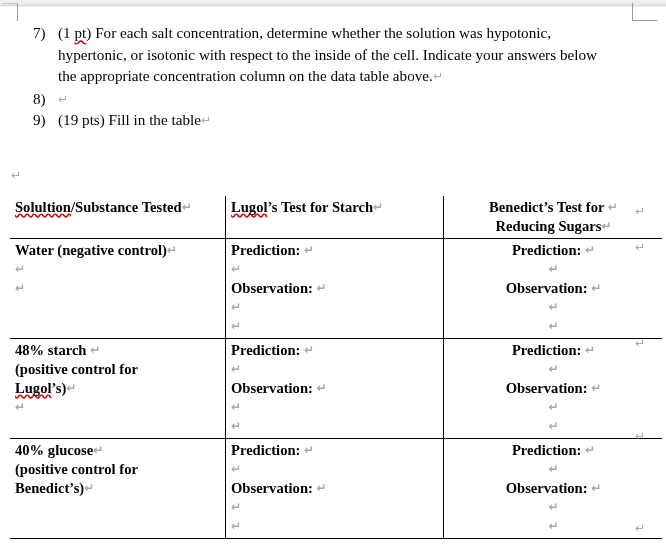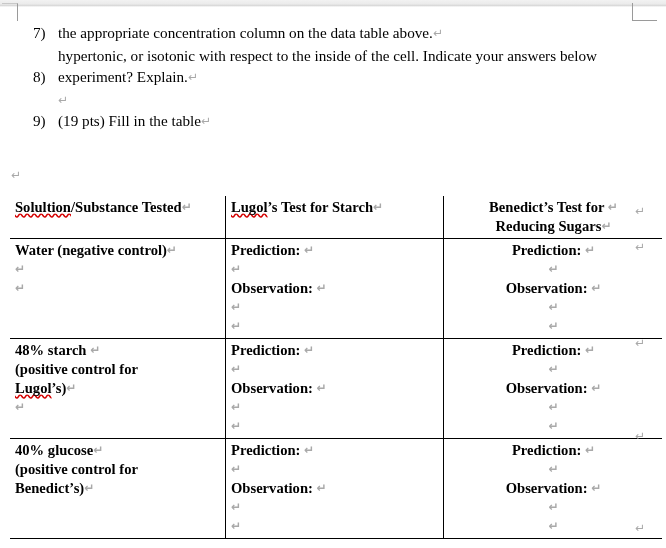--- a/index.html
+++ b/index.html
@@ -138,27 +138,27 @@
 <div id="page-top-strip"></div>
 <div class="margin-bracket" id="margin-bracket-left"></div>
 <div class="margin-bracket" id="margin-bracket-right"></div>
 
 <div id="doc">
 
   <div class="qlist">
 
     <div class="qitem">
       <span class="qnum">7)</span>
+      <span class="qtext"><span>(1 </span><span class="spellerr">pt</span><span>) For each salt concentration, determine whether the solution was hypotonic,</span></span>
+      <span class="qtext">hypertonic, or isotonic with respect to the inside of the cell.  Indicate your answers below</span>
       <span class="qtext"><span>the appropriate concentration column on the data table above.</span><span class="cr">↵</span></span>
-      <span class="qtext">hypertonic, or isotonic with respect to the inside of the cell.  Indicate your answers below</span>
     </div>
 
     <div class="qitem">
       <span class="qnum">8)</span>
-      <span class="qtext"><span>experiment? Explain.</span><span class="cr">↵</span></span>
     </div>
     <span class="blankline"><span class="cr">↵</span></span>
 
     <div class="qitem">
       <span class="qnum">9)</span>
       <span class="qtext"><span>(19 pts) Fill in the table</span><span class="cr">↵</span></span>
     </div>
   </div>
 
   <span class="cr" id="margin-cr-1">↵</span>

